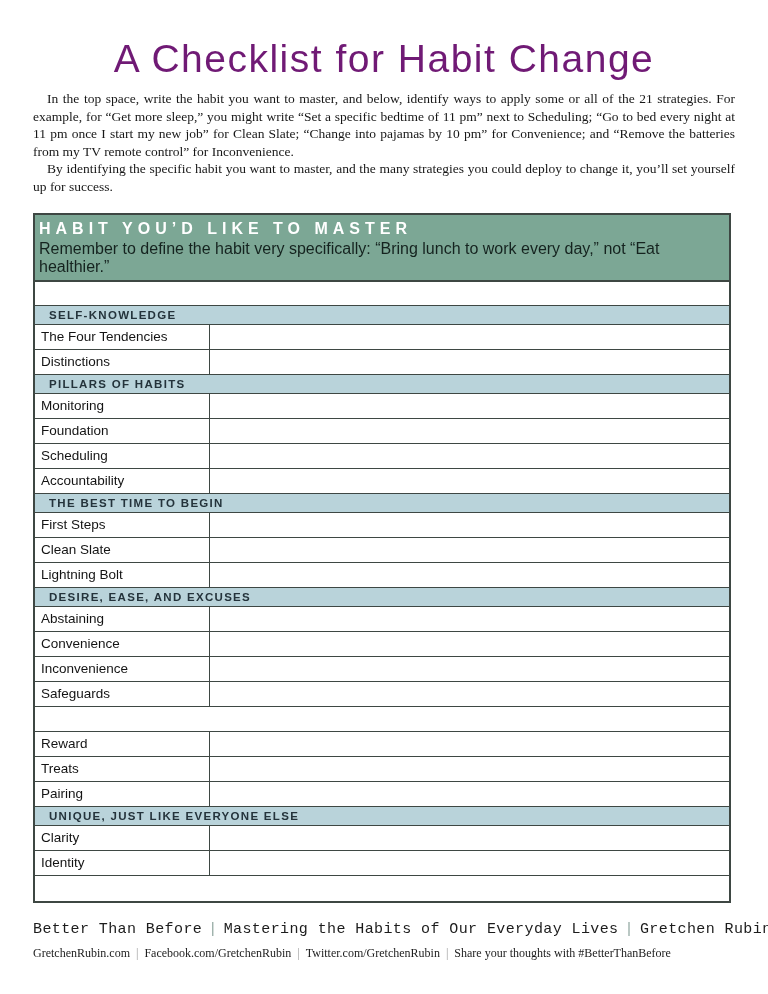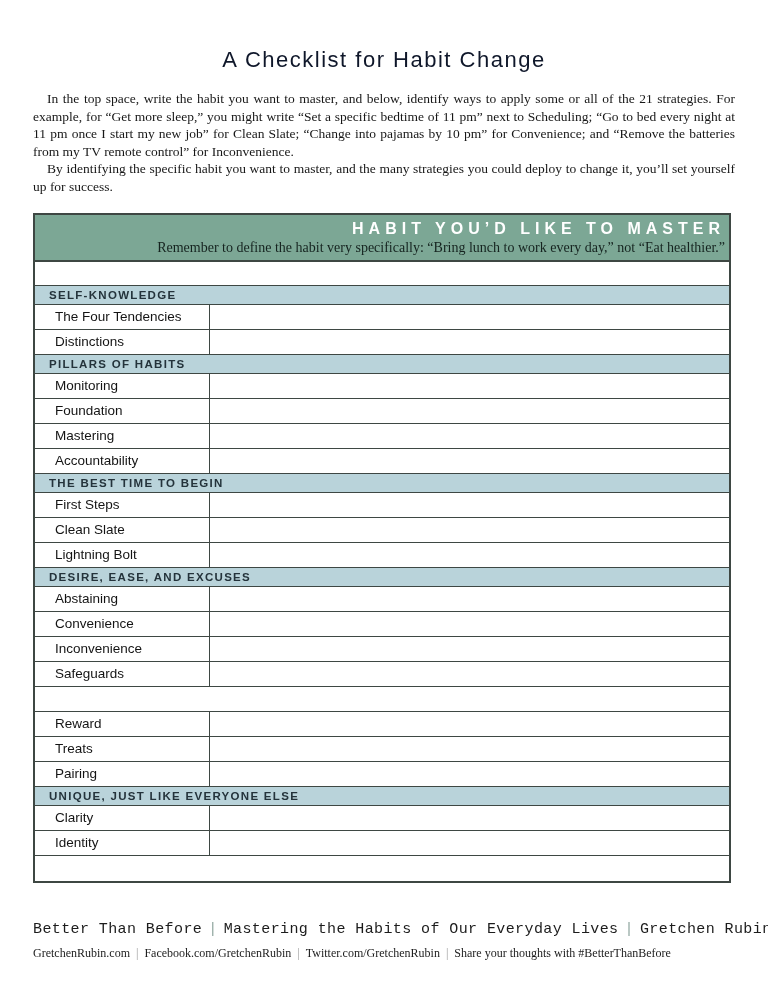--- a/index.html
+++ b/index.html
@@ -2,68 +2,68 @@
 <html><head>
 <meta charset="utf-8">
 <style>
   html,body{margin:0;padding:0;}
   body{
     width:768px;height:994px;position:relative;background:#ffffff;
     font-family:"Liberation Serif", serif;color:#1b1b1b;overflow:hidden;
   }
   
   .page-title{
-    position:absolute;top:32px;left:0;right:0;text-align:center;
+    position:absolute;top:11px;left:0;right:0;text-align:center;
     font-family:"Liberation Sans", sans-serif;font-weight:400;
-    font-size:22px;letter-spacing:1.5px;color:#0f172a;
+    font-size:39px;letter-spacing:1.5px;color:#701a75;
   }
   
   .intro{
     position:absolute;top:90px;left:33px;width:702px;
     font-size:13.5px;line-height:17.5px;text-align:justify;color:#171717;
   }
   .intro p{margin:0;text-indent:14px;}
   
   .worksheet{
     position:absolute;top:213px;left:33px;width:698px;box-sizing:border-box;
     border:2px solid var(--table-border);
   }
   .ws-header{
     background:var(--header-green);
     border-bottom:2px solid var(--table-border);
-    text-align:right;padding:5px 4px 4px;
+    text-align:left;padding:5px 4px 4px;
   }
   .ws-header-title{
     font-family:"Liberation Sans", sans-serif;color:#ffffff;
     font-size:16px;font-weight:700;letter-spacing:5px;
   }
   .ws-header-sub{
-    font-family:Liberation Serif, serif;color:#15231f;
-    font-size:14px;margin-top:2px;
+    font-family:Liberation Sans, sans-serif;color:#15231f;
+    font-size:16px;margin-top:2px;
   }
   .habit-input-row{
     height:24px;background:#ffffff;
     border-bottom:1px solid var(--table-border);
     font-family:"Liberation Sans", sans-serif;font-size:13px;line-height:24px;
     padding-left:6px;box-sizing:border-box;
   }
   .section-row{
     background:var(--section-blue);
     font-family:"Liberation Sans", sans-serif;
     font-size:11.5px;font-weight:700;letter-spacing:1.3px;color:#24333b;
     height:19px;line-height:18px;padding-left:14px;box-sizing:border-box;
     border-bottom:1px solid var(--table-border);
   }
   .data-row{
     display:flex;height:25px;background:#ffffff;box-sizing:border-box;
     border-bottom:1px solid var(--table-border);
   }
   .data-row:last-child{border-bottom:none;}
   .row-label{
-    width:175px;box-sizing:border-box;padding-left:20px;
+    width:175px;box-sizing:border-box;padding-left:6px;
     border-right:1px solid var(--table-border);
     font-family:"Liberation Sans", sans-serif;font-size:13.5px;color:#141414;
     line-height:24px;white-space:nowrap;overflow:hidden;
   }
   .row-value{flex:1;}
   
   .footer{
     position:absolute;top:921px;left:33px;right:26px;
     display:flex;justify-content:space-between;align-items:flex-start;
   }
@@ -113,21 +113,21 @@
       <div class="section-row">PILLARS OF HABITS</div>
       <div class="data-row">
         <div class="row-label">Monitoring</div>
         <div class="row-value"></div>
       </div>
       <div class="data-row">
         <div class="row-label">Foundation</div>
         <div class="row-value"></div>
       </div>
       <div class="data-row">
-        <div class="row-label">Mastering</div>
+        <div class="row-label">Scheduling</div>
         <div class="row-value"></div>
       </div>
       <div class="data-row">
         <div class="row-label">Accountability</div>
         <div class="row-value"></div>
       </div>
       <div class="section-row">THE BEST TIME TO BEGIN</div>
       <div class="data-row">
         <div class="row-label">First Steps</div>
         <div class="row-value"></div>

